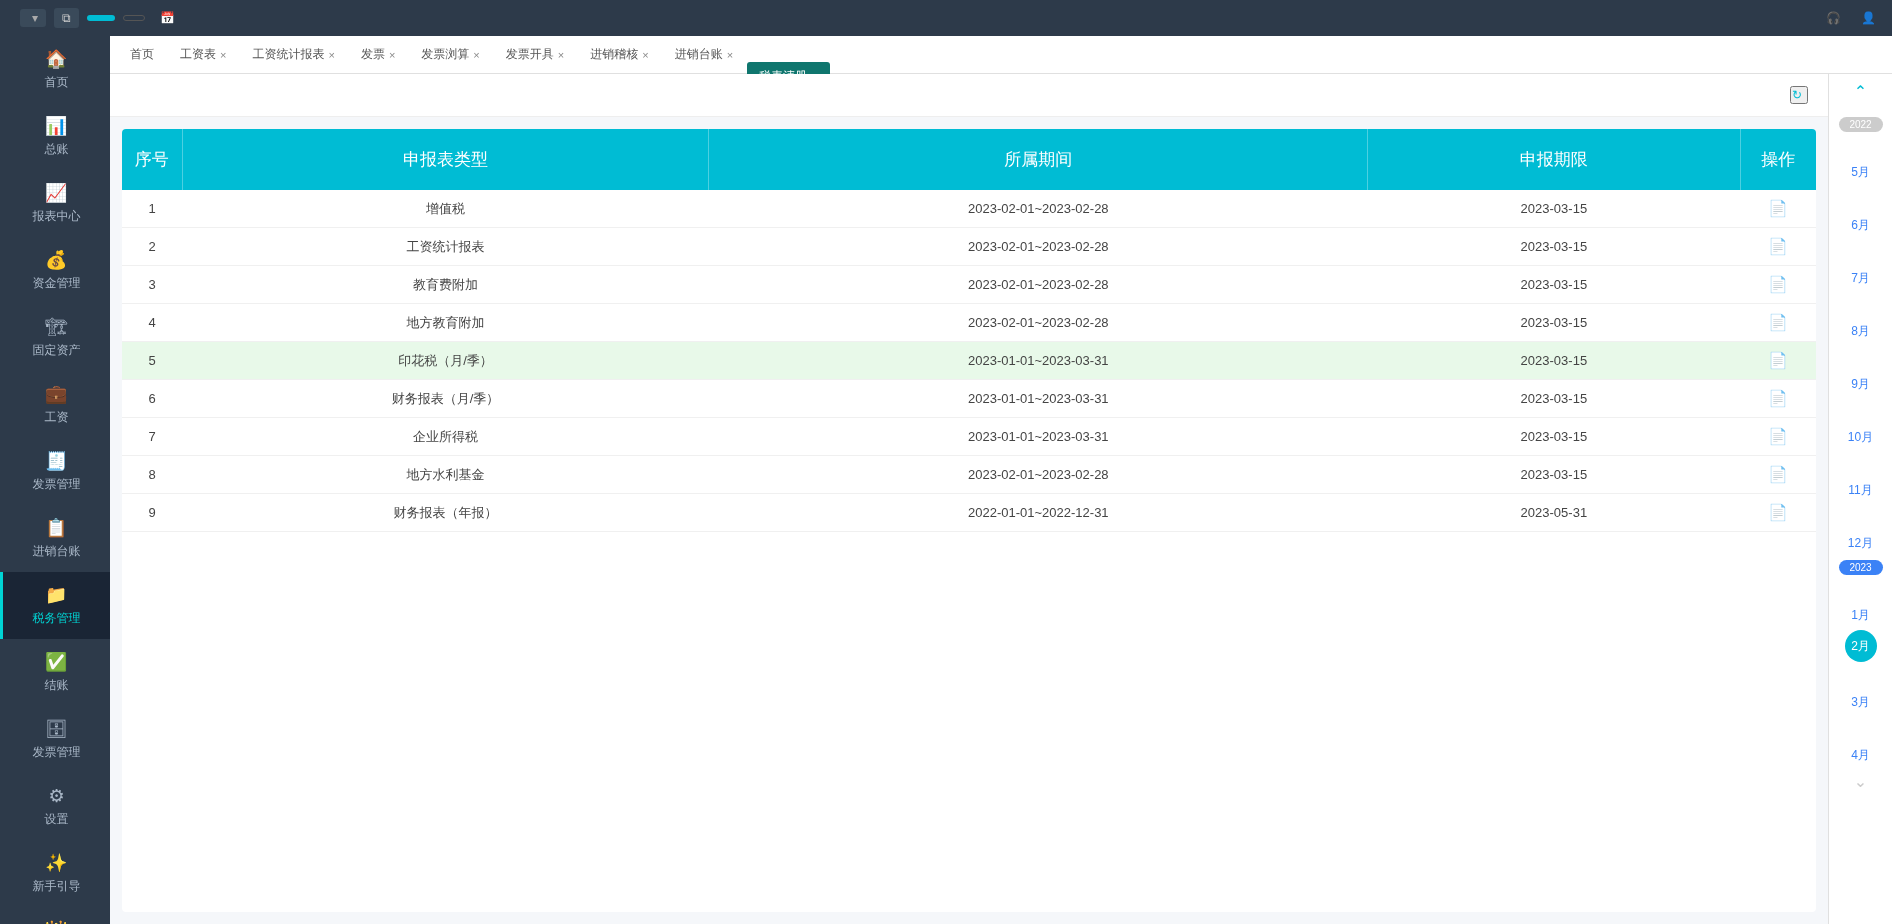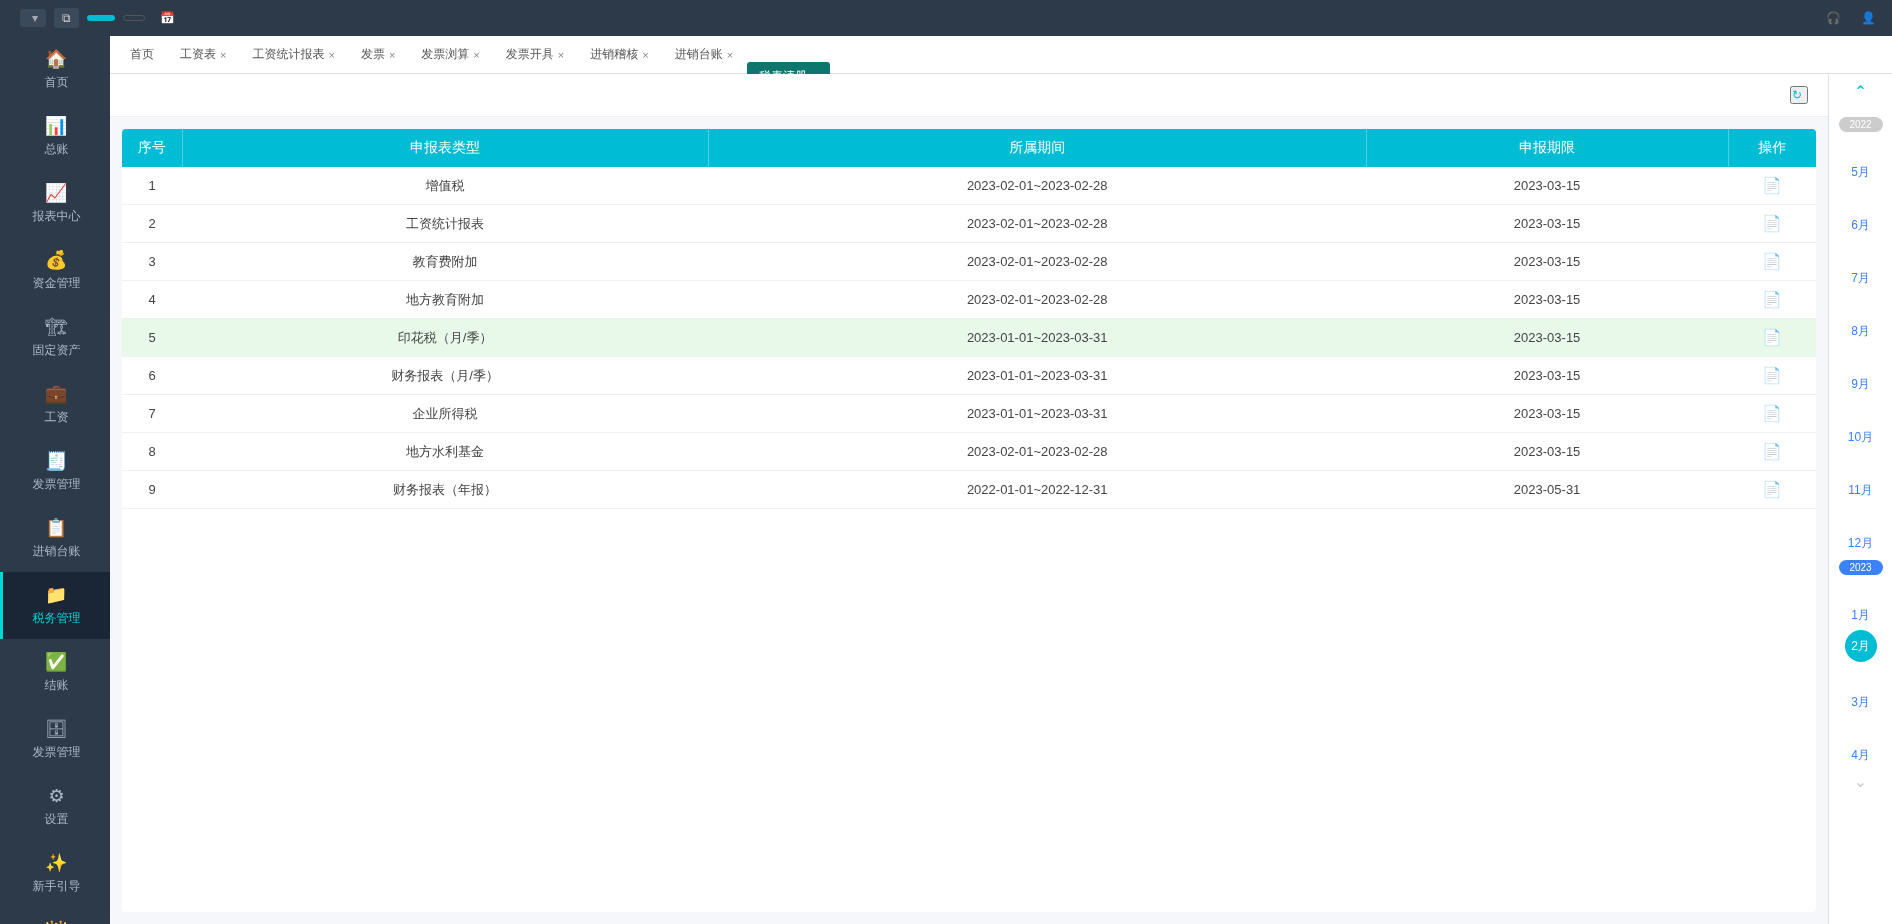--- a/index.html
+++ b/index.html
@@ -42,23 +42,23 @@
 
     
     .page-header { background: #fff; padding: 12px 20px; display: flex; align-items: center; justify-content: space-between; border-bottom: 1px solid #eee; flex-shrink: 0; }
     .page-title { font-size: 16px; font-weight: bold; color: #333; }
     .refresh-btn { color: #00bcd4; font-size: 12px; cursor: pointer; display: flex; align-items: center; gap: 4px; }
 
     
     .table-area { flex: 1; overflow-y: auto; padding: 0; background: #fff; margin: 12px; border-radius: 4px; }
     .data-table { width: 100%; border-collapse: collapse; }
     .data-table thead tr { background: #00bcd4; color: #fff; }
-    .data-table thead th { padding: 10px 12px; font-size: 14px; font-weight: normal; text-align: center; border-right: 1px solid rgba(255,255,255,0.3); }
+    .data-table thead th { padding: 19px 12px; font-size: 17px; font-weight: normal; text-align: center; border-right: 1px solid rgba(255,255,255,0.3); }
     .data-table thead th:first-child { width: 60px; }
-    .data-table thead th:last-child { width: 88px; border-right: none; }
+    .data-table thead th:last-child { width: 76px; border-right: none; }
     .data-table tbody tr { border-bottom: 1px solid #f0f0f0; }
     .data-table tbody tr.highlighted { background: #e8f9e9; }
     .data-table tbody td { padding: 9px 12px; font-size: 13px; color: #444; text-align: center; }
     .data-table tbody td:nth-child(2) { text-align: center; }
     .action-icon { color: #aaa; cursor: pointer; font-size: 16px; }
 
     
     .right-sidebar { width: 64px; background: #fff; border-left: 1px solid #e0e0e0; display: flex; flex-direction: column; align-items: center; padding: 8px 0; overflow-y: auto; flex-shrink: 0; font-size: 12px; }
     .rs-year-label { background: #ccc; color: #fff; font-size: 10px; padding: 2px 6px; border-radius: 10px; margin: 4px 0; width: 44px; text-align: center; }
     .rs-year-label.active { background: #3b82f6; }

